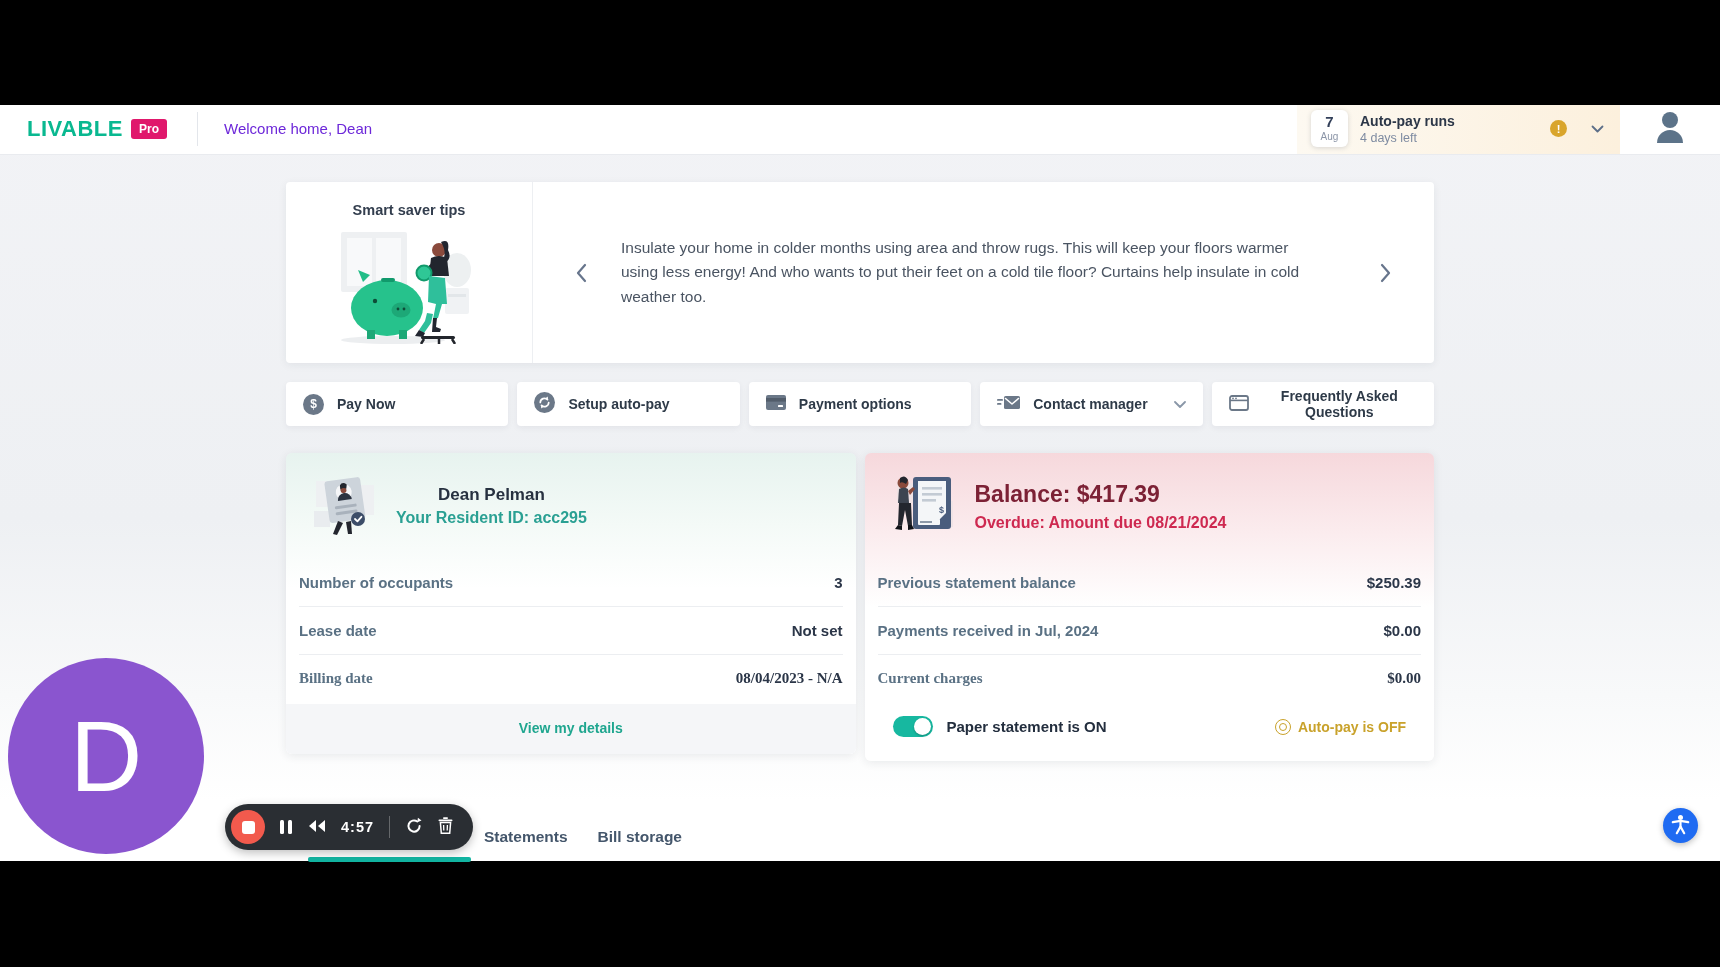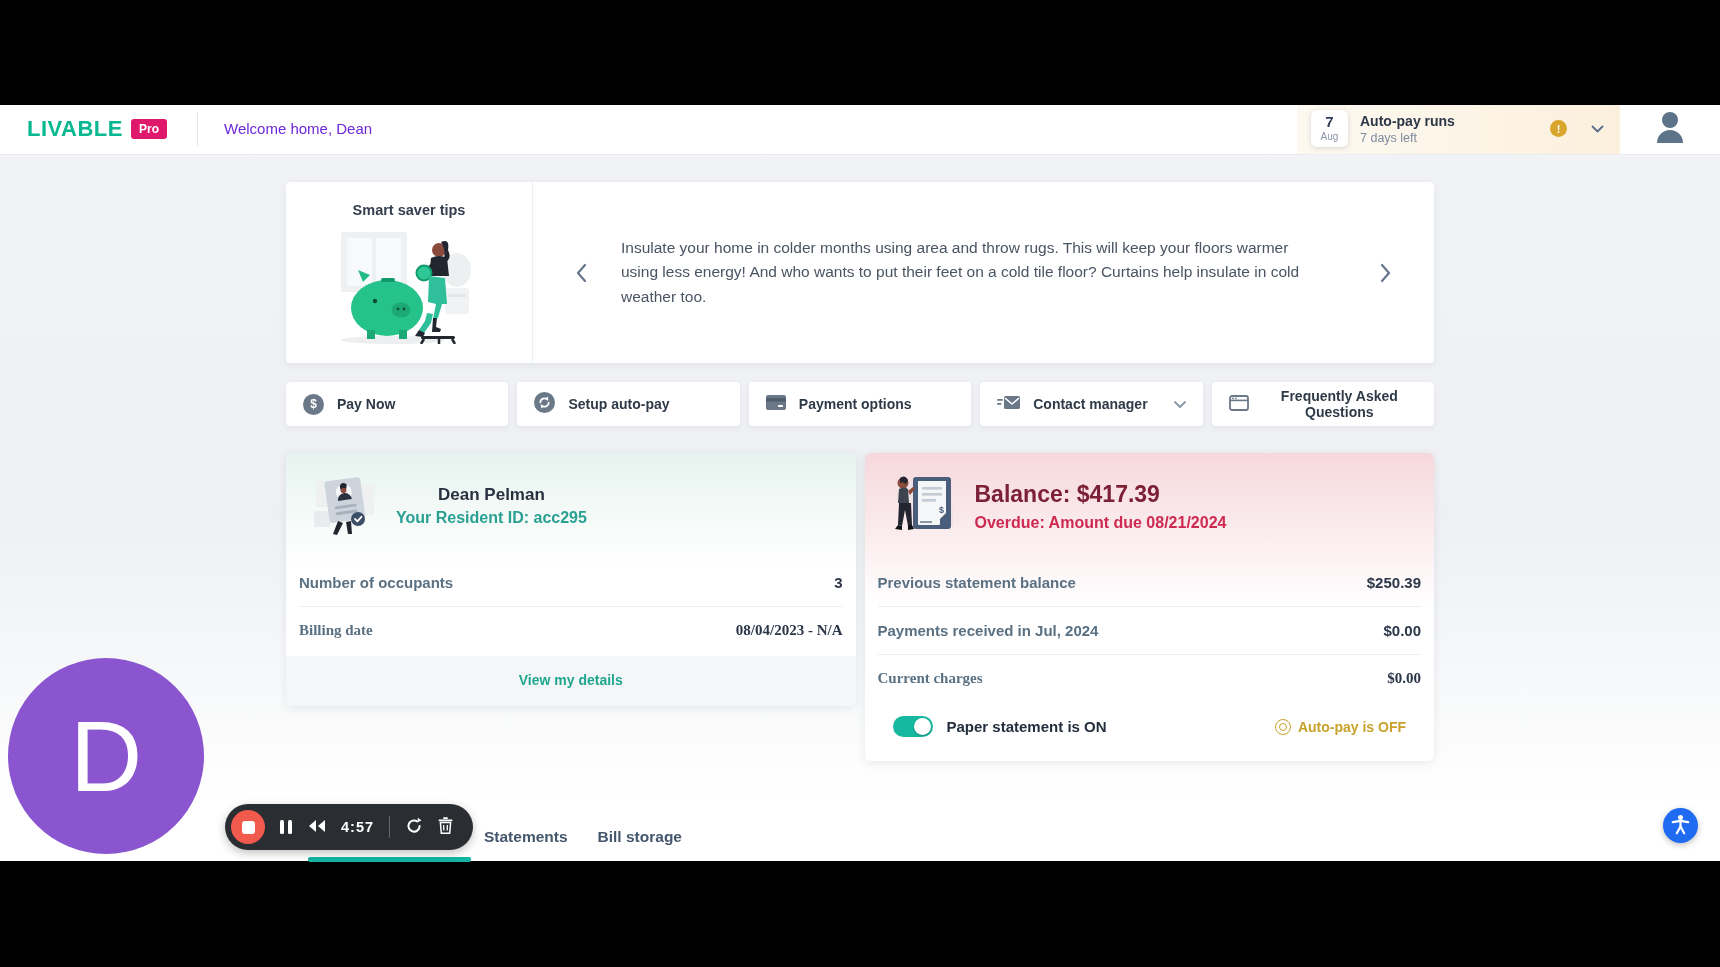--- a/index.html
+++ b/index.html
@@ -135,21 +135,21 @@
     <div class="welcome">Welcome home, Dean</div>
     <div class="hdr-spacer"></div>
 
     <div class="banner">
       <div class="date-chip">
         <span class="date-day">7</span>
         <span class="date-month">Aug</span>
       </div>
       <div class="banner-texts">
         <div class="banner-title">Auto-pay runs</div>
-        <div class="banner-sub">7 days left</div>
+        <div class="banner-sub">4 days left</div>
       </div>
       <div class="warn-badge">!</div>
       <span class="banner-chevron">
         <svg width="13" height="8" viewBox="0 0 13 8">
             <path d="M1.5 1.5 L6.5 6.5 L11.5 1.5" stroke="#5c6e88" stroke-width="1.8" fill="none" stroke-linecap="round" stroke-linejoin="round"></path>
           </svg>
       </span>
     </div>
 
     <div class="avatar-zone">
@@ -296,20 +296,24 @@
           </span>
           <div>
             <div class="res-name">Dean Pelman</div>
             <div class="res-id">Your Resident ID: acc295</div>
           </div>
         </div>
         <div class="rows">
           <div class="row">
             <span class="row-label">Number of occupants</span>
             <span class="row-value">3</span>
+          </div>
+          <div class="row">
+            <span class="row-label">Lease date</span>
+            <span class="row-value">Not set</span>
           </div>
           <div class="row">
             <span class="row-label">Billing date</span>
             <span class="row-value">08/04/2023 - N/A</span>
           </div>
         </div>
         <div class="card-footer">
           <span class="view-link">View my details</span>
         </div>
       </div>

